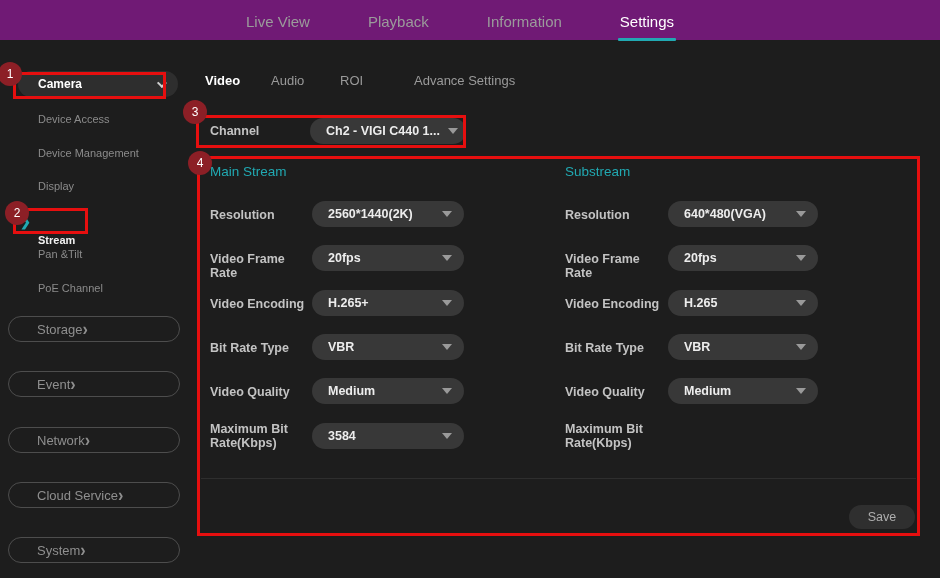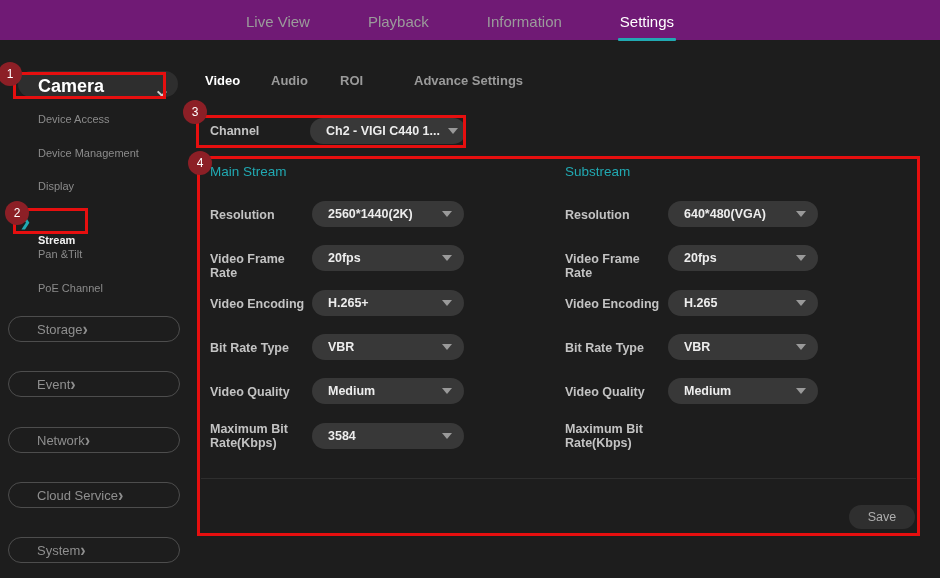--- a/index.html
+++ b/index.html
@@ -10,33 +10,33 @@
     background:#1d1d1d; overflow:hidden;
   }
   
   .topbar { position:absolute; left:0; top:0; width:940px; height:40px; background:#701a75; }
   .nav { position:absolute; left:246px; top:0; height:42px; display:flex; gap:58px; align-items:center; }
   .nav-item { position:relative; height:42px; display:flex; align-items:center; color:#9b9b9b; font-size:15px; cursor:pointer; }
   .nav-item.active { color:#ffffff; }
   .nav-underline { position:absolute; left:-2px; right:-2px; bottom:1px; height:3px; background:#21a9b2; border-radius:1px; }
   
   .camera-pill { position:absolute; left:18px; top:71px; width:160px; height:26px; background:#2e2e2e;
-    border-radius:13px; display:flex; align-items:flex-end; justify-content:space-between;
-    padding:0 14px 0 20px; color:#ffffff; font-size:18px; font-weight:bold; cursor:pointer; }
+    border-radius:13px; display:flex; align-items:center; justify-content:space-between;
+    padding:0 14px 0 20px; color:#ffffff; font-size:12px; font-weight:bold; cursor:pointer; }
   .chev-down { width:7px; height:7px; border-right:2px solid #cfcfcf; border-bottom:2px solid #cfcfcf;
     transform:rotate(45deg) translateY(-2px); }
   .sub-item { position:absolute; left:38px; font-size:11px; color:#8b8b8b; cursor:pointer; white-space:nowrap; }
   .sub-item.active { color:#f2f2f2; font-weight:bold;margin-top:20px; }
   .stream-marker { position:absolute; left:20px; top:214px; color:#21a9b2; font-size:13px; font-weight:bold; z-index:4; }
   .group-pill { position:absolute; left:8px; width:172px; height:26px; border:1px solid #4d4d4d;
     border-radius:14px; display:flex; align-items:center; justify-content:flex-start;
     padding:0 16px 0 28px; color:#8f8f8f; font-size:13px; cursor:pointer; }
   .chev-right { font-size:16px; line-height:1; color:#8f8f8f; font-weight:bold; transform:scaleY(1.1); }
   
-  .tab { position:absolute; top:73px; font-size:13px; color:#9a9a9a; cursor:pointer; white-space:nowrap;font-weight:bold; }
+  .tab { position:absolute; top:73px; font-size:13px; color:#9a9a9a; cursor:pointer; white-space:nowrap; }
   .tab.active { color:#ffffff; font-weight:bold; }
   .flabel { position:absolute; color:#c3c3c3; font-size:12.5px; font-weight:bold; width:98px; line-height:14px; }
   .sec-title { position:absolute; color:#21a9b2; font-size:13.5px; }
   .dd { position:absolute; height:26px; background:#383838; border-radius:13px;
     display:flex; align-items:center; justify-content:space-between;
     padding:0 12px 0 16px; cursor:pointer; }
   .dd-val { color:#ededed; font-size:12.5px; font-weight:bold; white-space:nowrap; }
   .dd-arrow { width:0; height:0; border-left:5px solid transparent; border-right:5px solid transparent;
     border-top:6px solid #9a9a9a; margin-left:8px; }
   .divider { position:absolute; left:201px; top:478px; width:715px; height:1px; background:#2e2e2e; }

